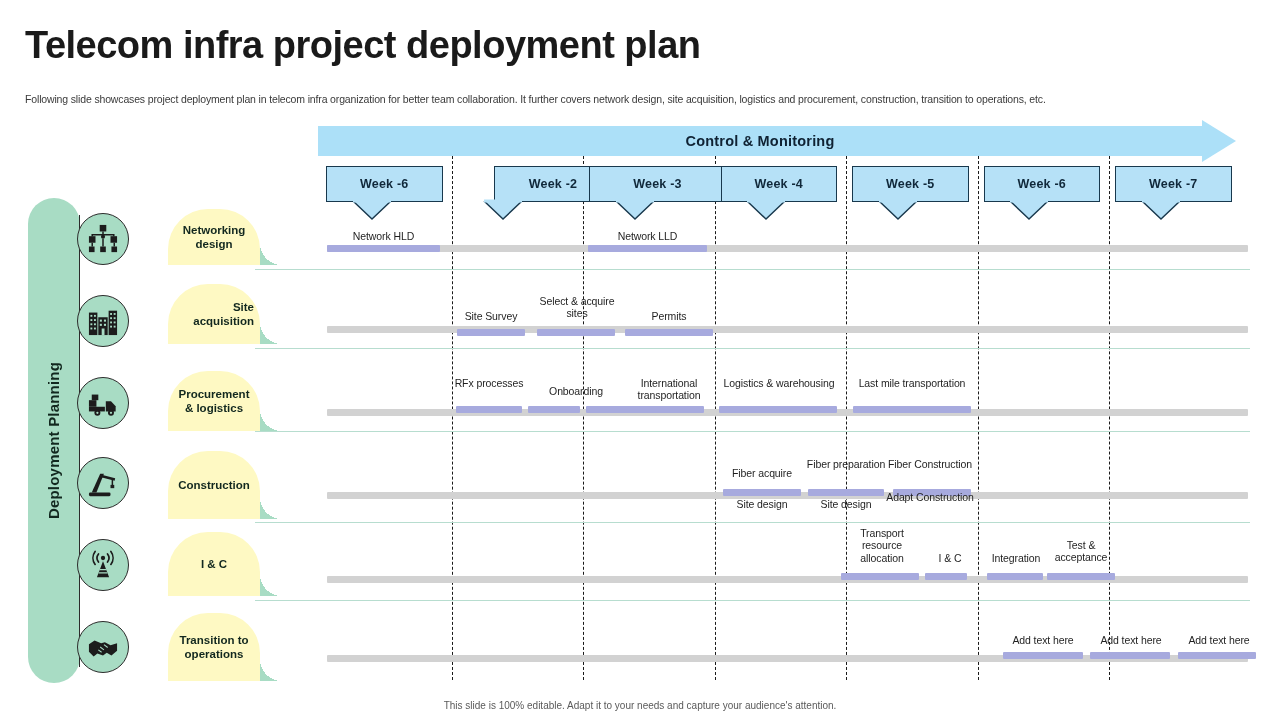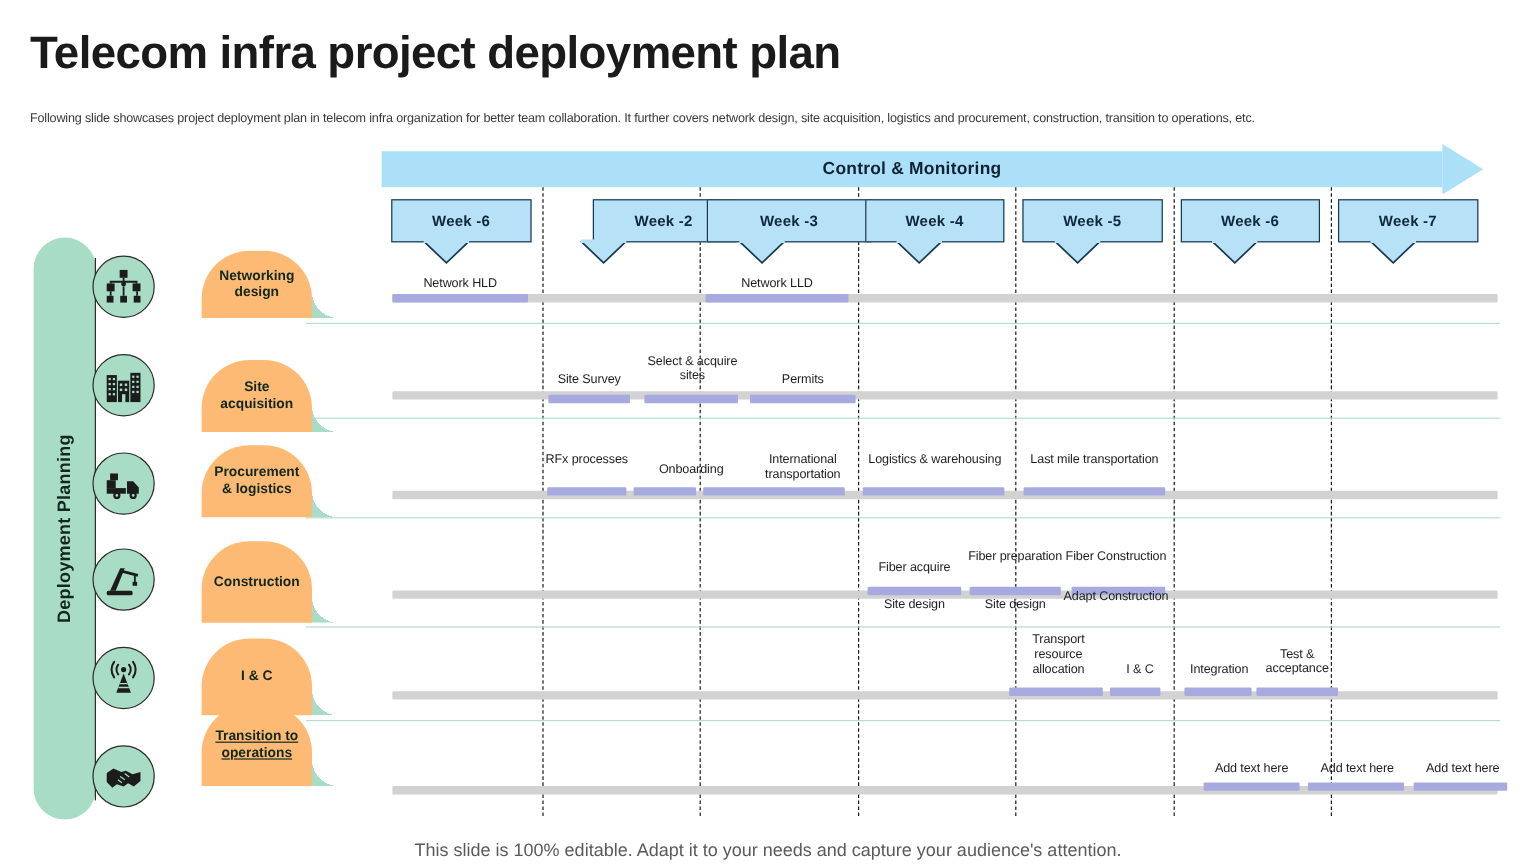--- a/index.html
+++ b/index.html
@@ -18,21 +18,21 @@
     position:absolute; left:25px; top:24px;
     font-size:38px; font-weight:bold; letter-spacing:-0.5px;
     color:#1a1a1a; white-space:nowrap;
   }
   #slide-subtitle{
     position:absolute; left:25px; top:93px; width:1230px;
     font-size:10.5px; color:#3a3a3a; letter-spacing:-0.15px; white-space:nowrap;
   }
   #slide-footer{
     position:absolute; left:0; top:700px; width:1280px;
-    text-align:center; font-size:15px; color:#5a5a5a;
+    text-align:center; font-size:10px; color:#5a5a5a;
   }
 
   
   #cm-arrow{
     position:absolute; left:318px; top:126px; width:918px; height:30px;
   }
   #cm-arrow .shaft{
     position:absolute; left:0; top:0; width:884px; height:30px;
     background:#ace0f8;
   }
@@ -95,21 +95,21 @@
   .icon-circle{
     position:absolute; left:77px; width:52px; height:52px;
     border-radius:50%; background:#a8dcc4; border:1.5px solid #2c2c2c;
     display:flex; align-items:center; justify-content:center;
   }
   .icon-circle svg{ width:30px; height:30px; display:block; }
 
   
   .row-tag{
     position:absolute; left:168px; width:92px;
-    background:#fdba74;
+    background:#fef9c3;
     border-radius:40px 40px 0 0;
     display:flex; align-items:center; justify-content:center;
     text-align:center;
     font-size:11.5px; font-weight:bold; color:#12281f; line-height:1.25;
     padding:0 6px;
   }
   .row-tag .tail{
     position:absolute; left:92px; bottom:0; width:22px; height:22px;
     background:#a8dcc4;
     -webkit-mask-image: radial-gradient(circle 22px at 22px 0, transparent 0 22px, #000 22px);
@@ -295,37 +295,37 @@
           <path d="M13 16l4 3M11 19l3.5 2.6M17 13.5l4 3"></path>
         </g>
       </svg>
     </div>
   </div>
 <div id="tags-layer">
     <div class="row-tag" style="top: 209px; height: 56px;">
       <span>Networking design</span>
       <div class="tail"></div>
     </div>
-    <div class="row-tag" style="top: 300px; height: 60px;">
+    <div class="row-tag" style="top: 284px; height: 60px; text-align: right;">
       <span>Site acquisition</span>
       <div class="tail"></div>
     </div>
     <div class="row-tag" style="top: 371px; height: 60px;">
       <span>Procurement &amp; logistics</span>
       <div class="tail"></div>
     </div>
     <div class="row-tag" style="top: 451px; height: 68px;">
       <span>Construction</span>
       <div class="tail"></div>
     </div>
     <div class="row-tag" style="top: 532px; height: 64px;">
       <span>I &amp; C</span>
       <div class="tail"></div>
     </div>
-    <div class="row-tag" style="top: 587px; height: 68px; text-decoration: underline;">
+    <div class="row-tag" style="top: 613px; height: 68px;">
       <span>Transition to operations</span>
       <div class="tail"></div>
     </div>
   </div>
 <div id="bars-layer">
     <div class="track" style="left: 327px; top: 245px; width: 921px;"></div>
     <div class="track" style="left: 327px; top: 326px; width: 921px;"></div>
     <div class="track" style="left: 327px; top: 409px; width: 921px;"></div>
     <div class="track" style="left: 327px; top: 492px; width: 921px;"></div>
     <div class="track" style="left: 327px; top: 576px; width: 921px;"></div>

